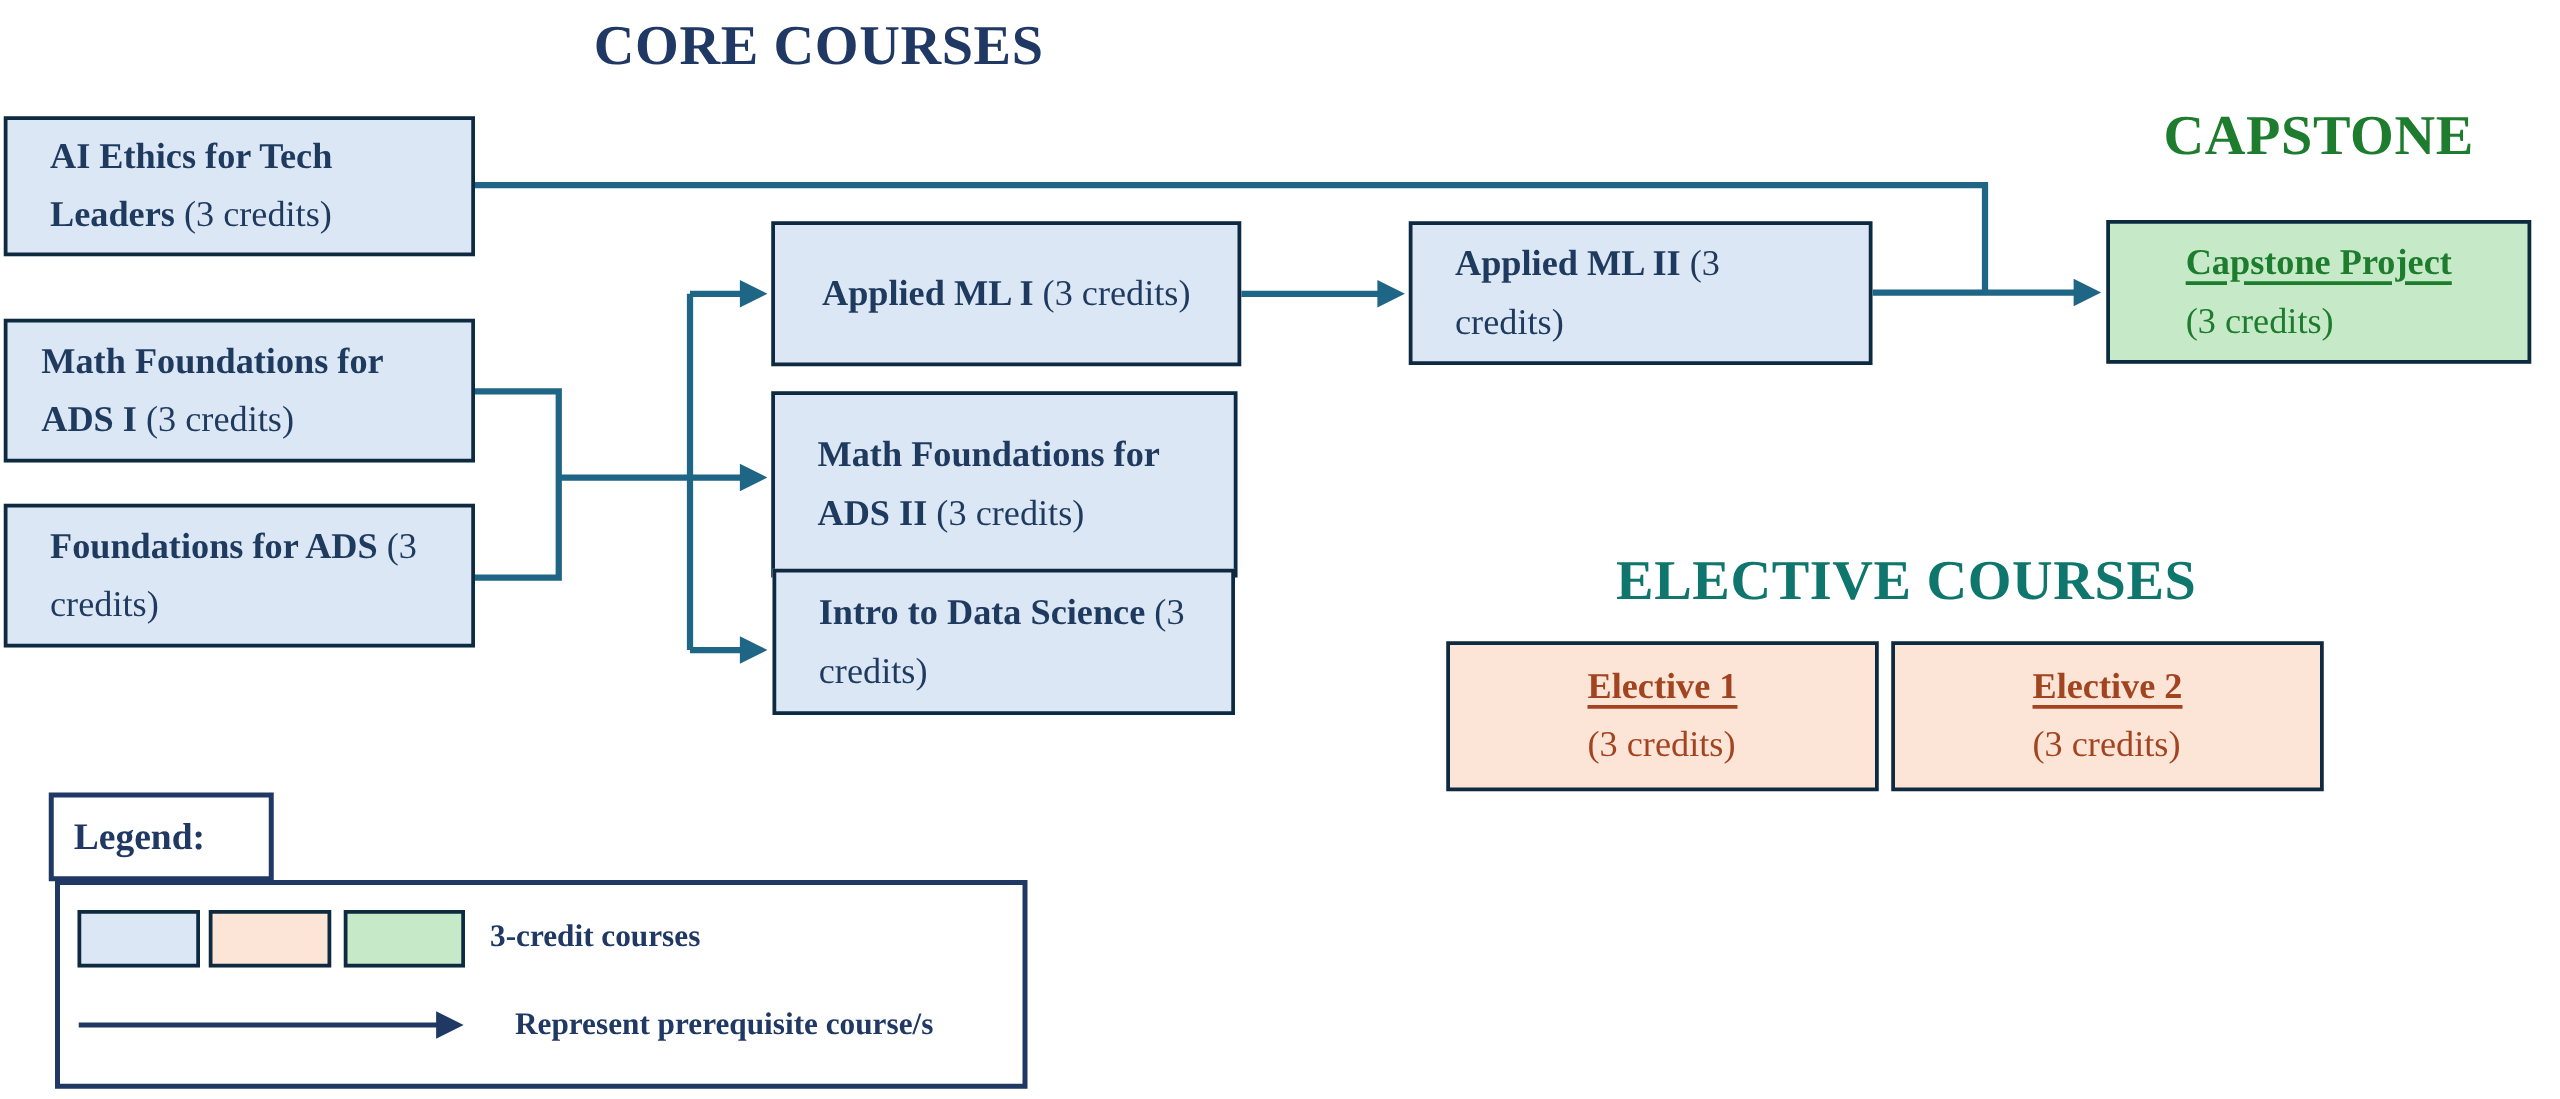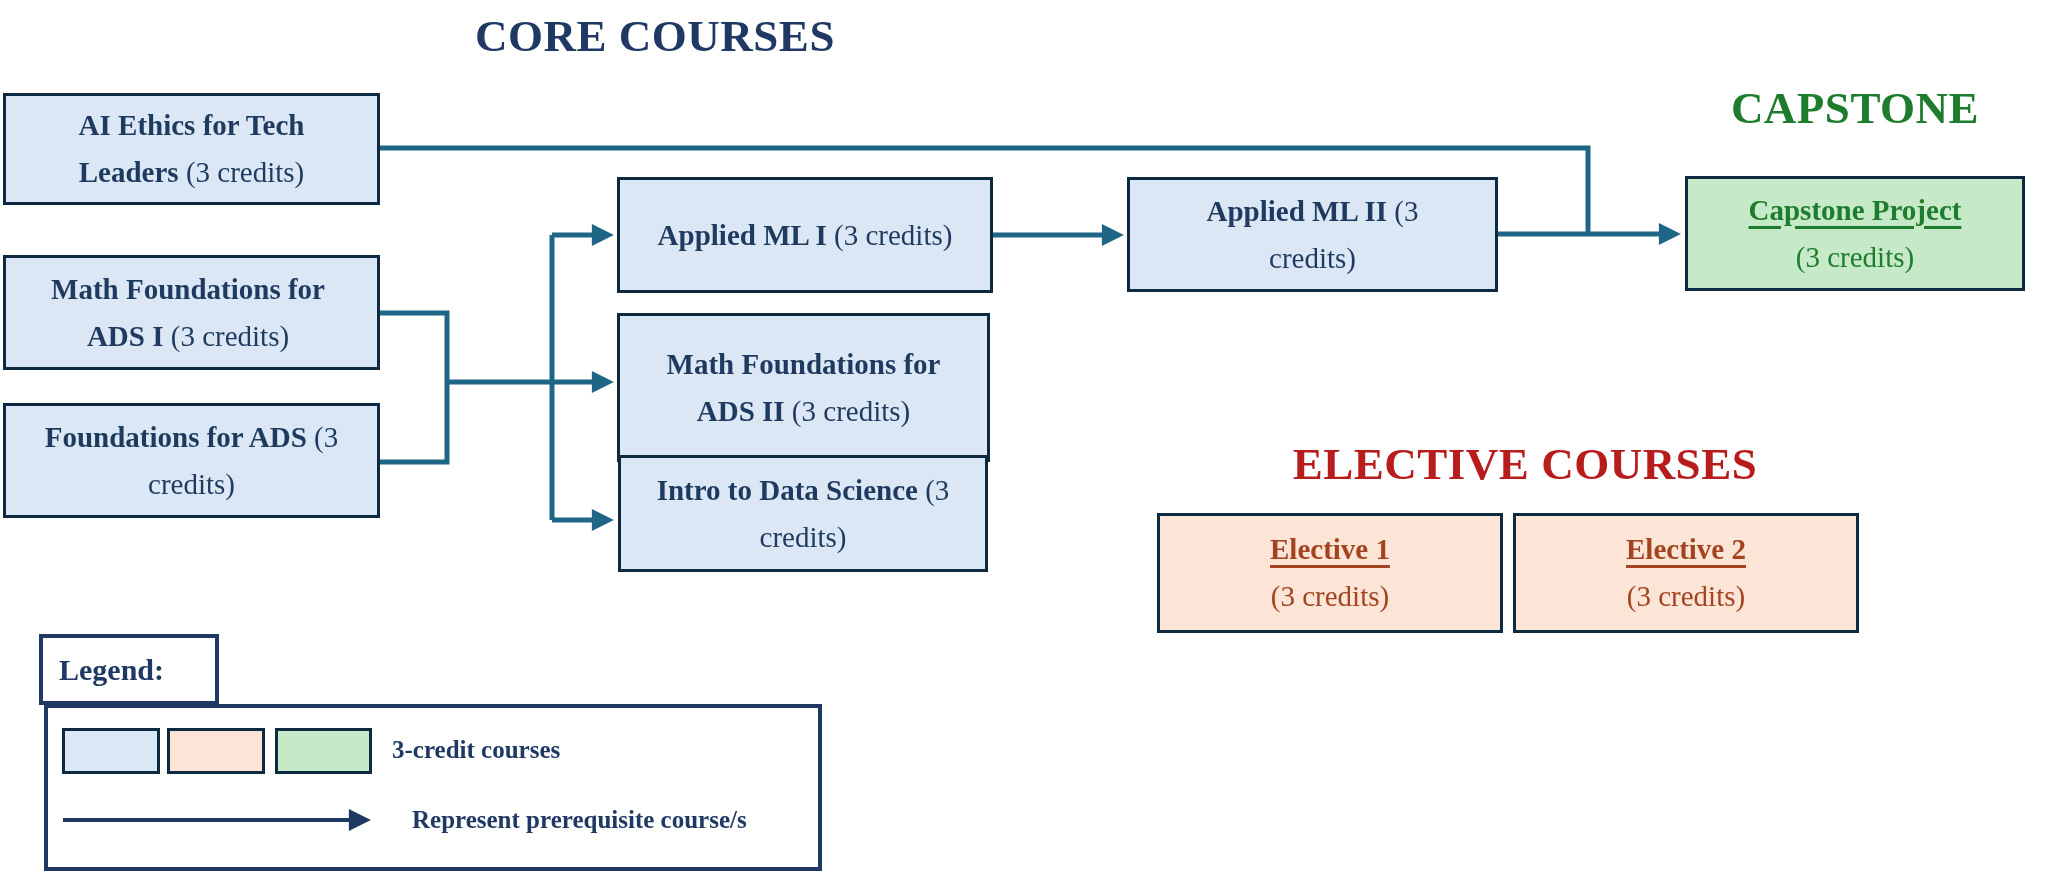--- a/index.html
+++ b/index.html
@@ -7,25 +7,25 @@
     position:relative;width:2048px;height:879px;background:#ffffff;overflow:hidden;
     font-family:Liberation Serif, serif;
   }
   
   .sec-title{
     position:absolute;text-align:center;font-weight:bold;font-size:45px;line-height:1.05;
     letter-spacing:0.5px;white-space:nowrap;
   }
   #title-core{left:420px;top:13px;width:470px;color:#1f3864;}
   #title-capstone{left:1685px;top:85px;width:340px;color:#1e7c2e;}
-  #title-electives{left:1240px;top:441px;width:570px;color:#b91c1c;}
+  #title-electives{left:1240px;top:441px;width:570px;color:#0f766e;}
   
   .box{
     position:absolute;box-sizing:border-box;border:3px solid #0e2a40;
-    display:flex;align-items:center;justify-content:center;text-align:center;
+    display:flex;align-items:center;justify-content:center;
     font-size:29px;line-height:1.62;padding:0 34px;
   }
   .course{background:#dbe7f5;color:#1f3a5f;}
   .capstone-box{background:#c6eac8;color:#1e7c2e;padding:0 10px;}
   .elective-box{background:#fce4d6;color:#a34420;padding:0 10px;}
   .b{font-weight:bold;}
   .u{text-decoration:underline;text-decoration-thickness:2.5px;text-underline-offset:6px;margin-top:11px;}
   .stack{display:block;}
   #box-ai-ethics      {left:3px;   top:93px;  width:377px;height:112px;}
   #box-math-1         {left:3px;   top:255px; width:377px;height:115px;padding-left:27px;}

